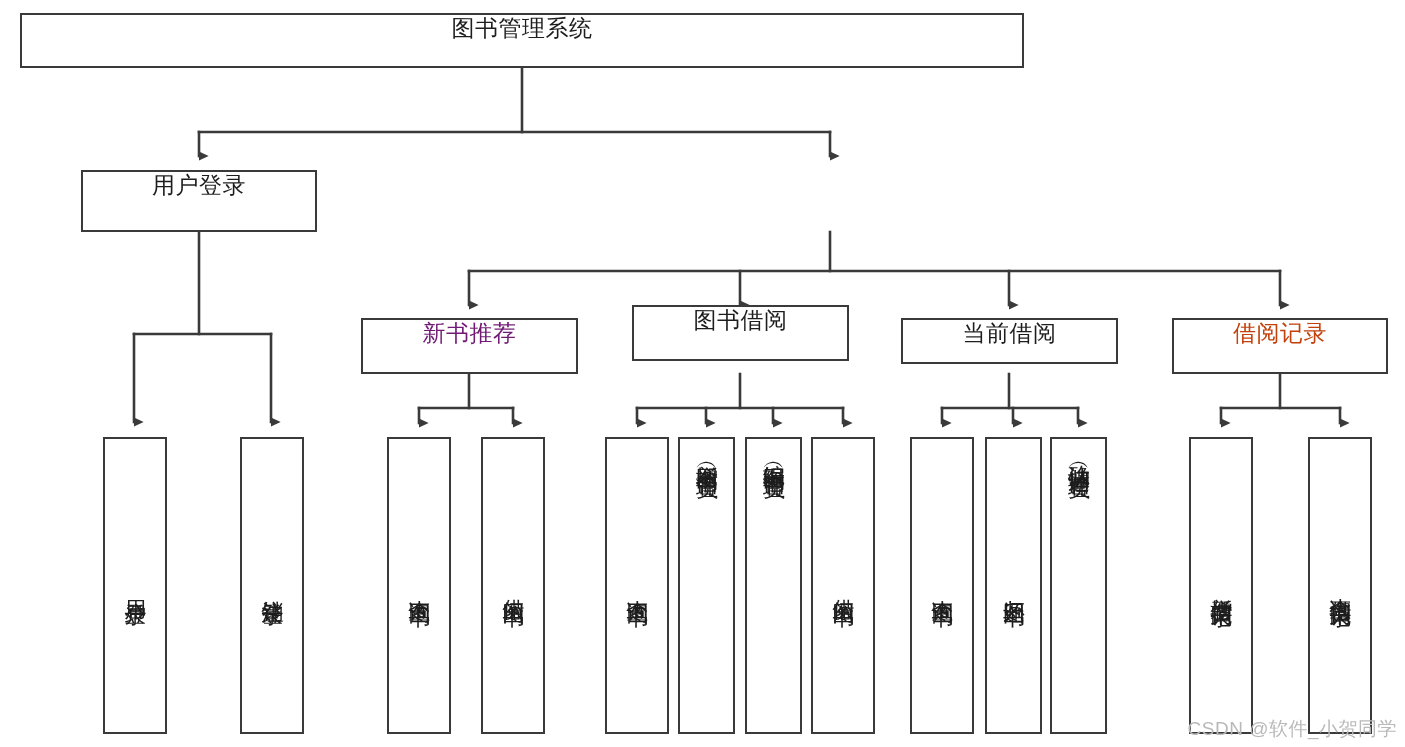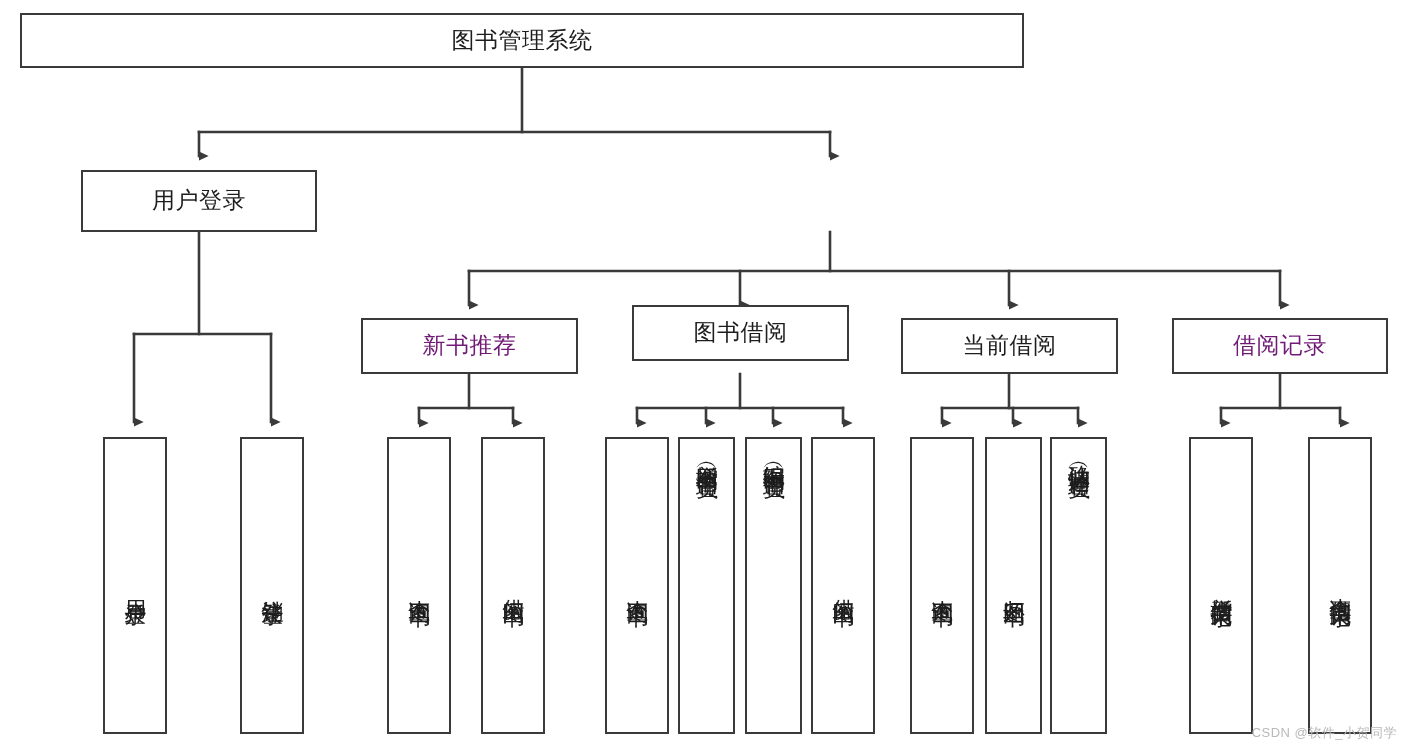--- a/index.html
+++ b/index.html
@@ -25,21 +25,21 @@
     width: 1405px;
     height: 747px;
     pointer-events: none;
   }
   .node {
     position: absolute;
     box-sizing: border-box;
     background: #ffffff;
     border: 2.5px solid #3a3a3a;
     display: flex;
-    align-items: center;
+    align-items: flex-start;
     justify-content: center;
     color: #1d1d1d;
     z-index: 2;
   }
   .node .label {
     display: block;
     text-align: center;
     line-height: 1.18;
     white-space: pre;
   }
@@ -63,21 +63,21 @@
     white-space: nowrap;
   }
   .node.vert.centered {
     align-items: center;
     padding-top: 0;
   }
   .watermark {
     position: absolute;
     right: 8px;
     bottom: 5px;
-    font-size: 13px;
+    font-size: 19px;
     color: #b9b9b9;
     letter-spacing: 0.5px;
     z-index: 5;
     white-space: nowrap;
   }
 </style>
 </head>
 <body>
 
 <div id="canvas">
@@ -139,24 +139,24 @@
   <div class="node horiz" id="node-l2-0" style="left: 81px; top: 170px; width: 236px; height: 62px; border-color: rgb(58, 58, 58); background: rgb(255, 255, 255); color: rgb(29, 29, 29);">
     <span class="label">用户登录</span>
   </div>
 
   <div class="node horiz" id="node-l3-0" style="left: 361px; top: 318px; width: 217px; height: 56px; border-color: rgb(58, 58, 58); background: rgb(255, 255, 255); color: #701a75;">
     <span class="label">新书推荐</span>
   </div>
   <div class="node horiz" id="node-l3-1" style="left: 632px; top: 305px; width: 217px; height: 56px; border-color: rgb(58, 58, 58); background: rgb(255, 255, 255); color: rgb(29, 29, 29);">
     <span class="label">图书借阅</span>
   </div>
-  <div class="node horiz" id="node-l3-2" style="left: 901px; top: 318px; width: 217px; height: 56px; border-color: rgb(58, 58, 58); background: rgb(255, 255, 255); color: rgb(29, 29, 29);">
+  <div class="node horiz" id="node-l3-2" style="left: 901px; top: 318px; width: 217px; height: 46px; border-color: rgb(58, 58, 58); background: rgb(255, 255, 255); color: rgb(29, 29, 29);">
     <span class="label">当前借阅</span>
   </div>
-  <div class="node horiz" id="node-l3-3" style="left: 1172px; top: 318px; width: 216px; height: 56px; border-color: rgb(58, 58, 58); background: rgb(255, 255, 255); color: #701a75;">
+  <div class="node horiz" id="node-l3-3" style="left: 1172px; top: 318px; width: 216px; height: 56px; border-color: rgb(58, 58, 58); background: rgb(255, 255, 255); color: #c2410c;">
     <span class="label">借阅记录</span>
   </div>
 
   <div class="node vert centered" id="node-leaf-0" style="left: 103px; top: 437px; width: 64px; height: 297px; border-color: rgb(58, 58, 58); background: rgb(255, 255, 255); color: rgb(29, 29, 29);">
     <span class="label">用户登录</span>
   </div>
   <div class="node vert centered" id="node-leaf-1" style="left: 240px; top: 437px; width: 64px; height: 297px; border-color: rgb(58, 58, 58); background: rgb(255, 255, 255); color: rgb(29, 29, 29);">
     <span class="label">注销登录</span>
   </div>
   <div class="node vert centered" id="node-leaf-2" style="left: 387px; top: 437px; width: 64px; height: 297px; border-color: rgb(58, 58, 58); background: rgb(255, 255, 255); color: rgb(29, 29, 29);">

